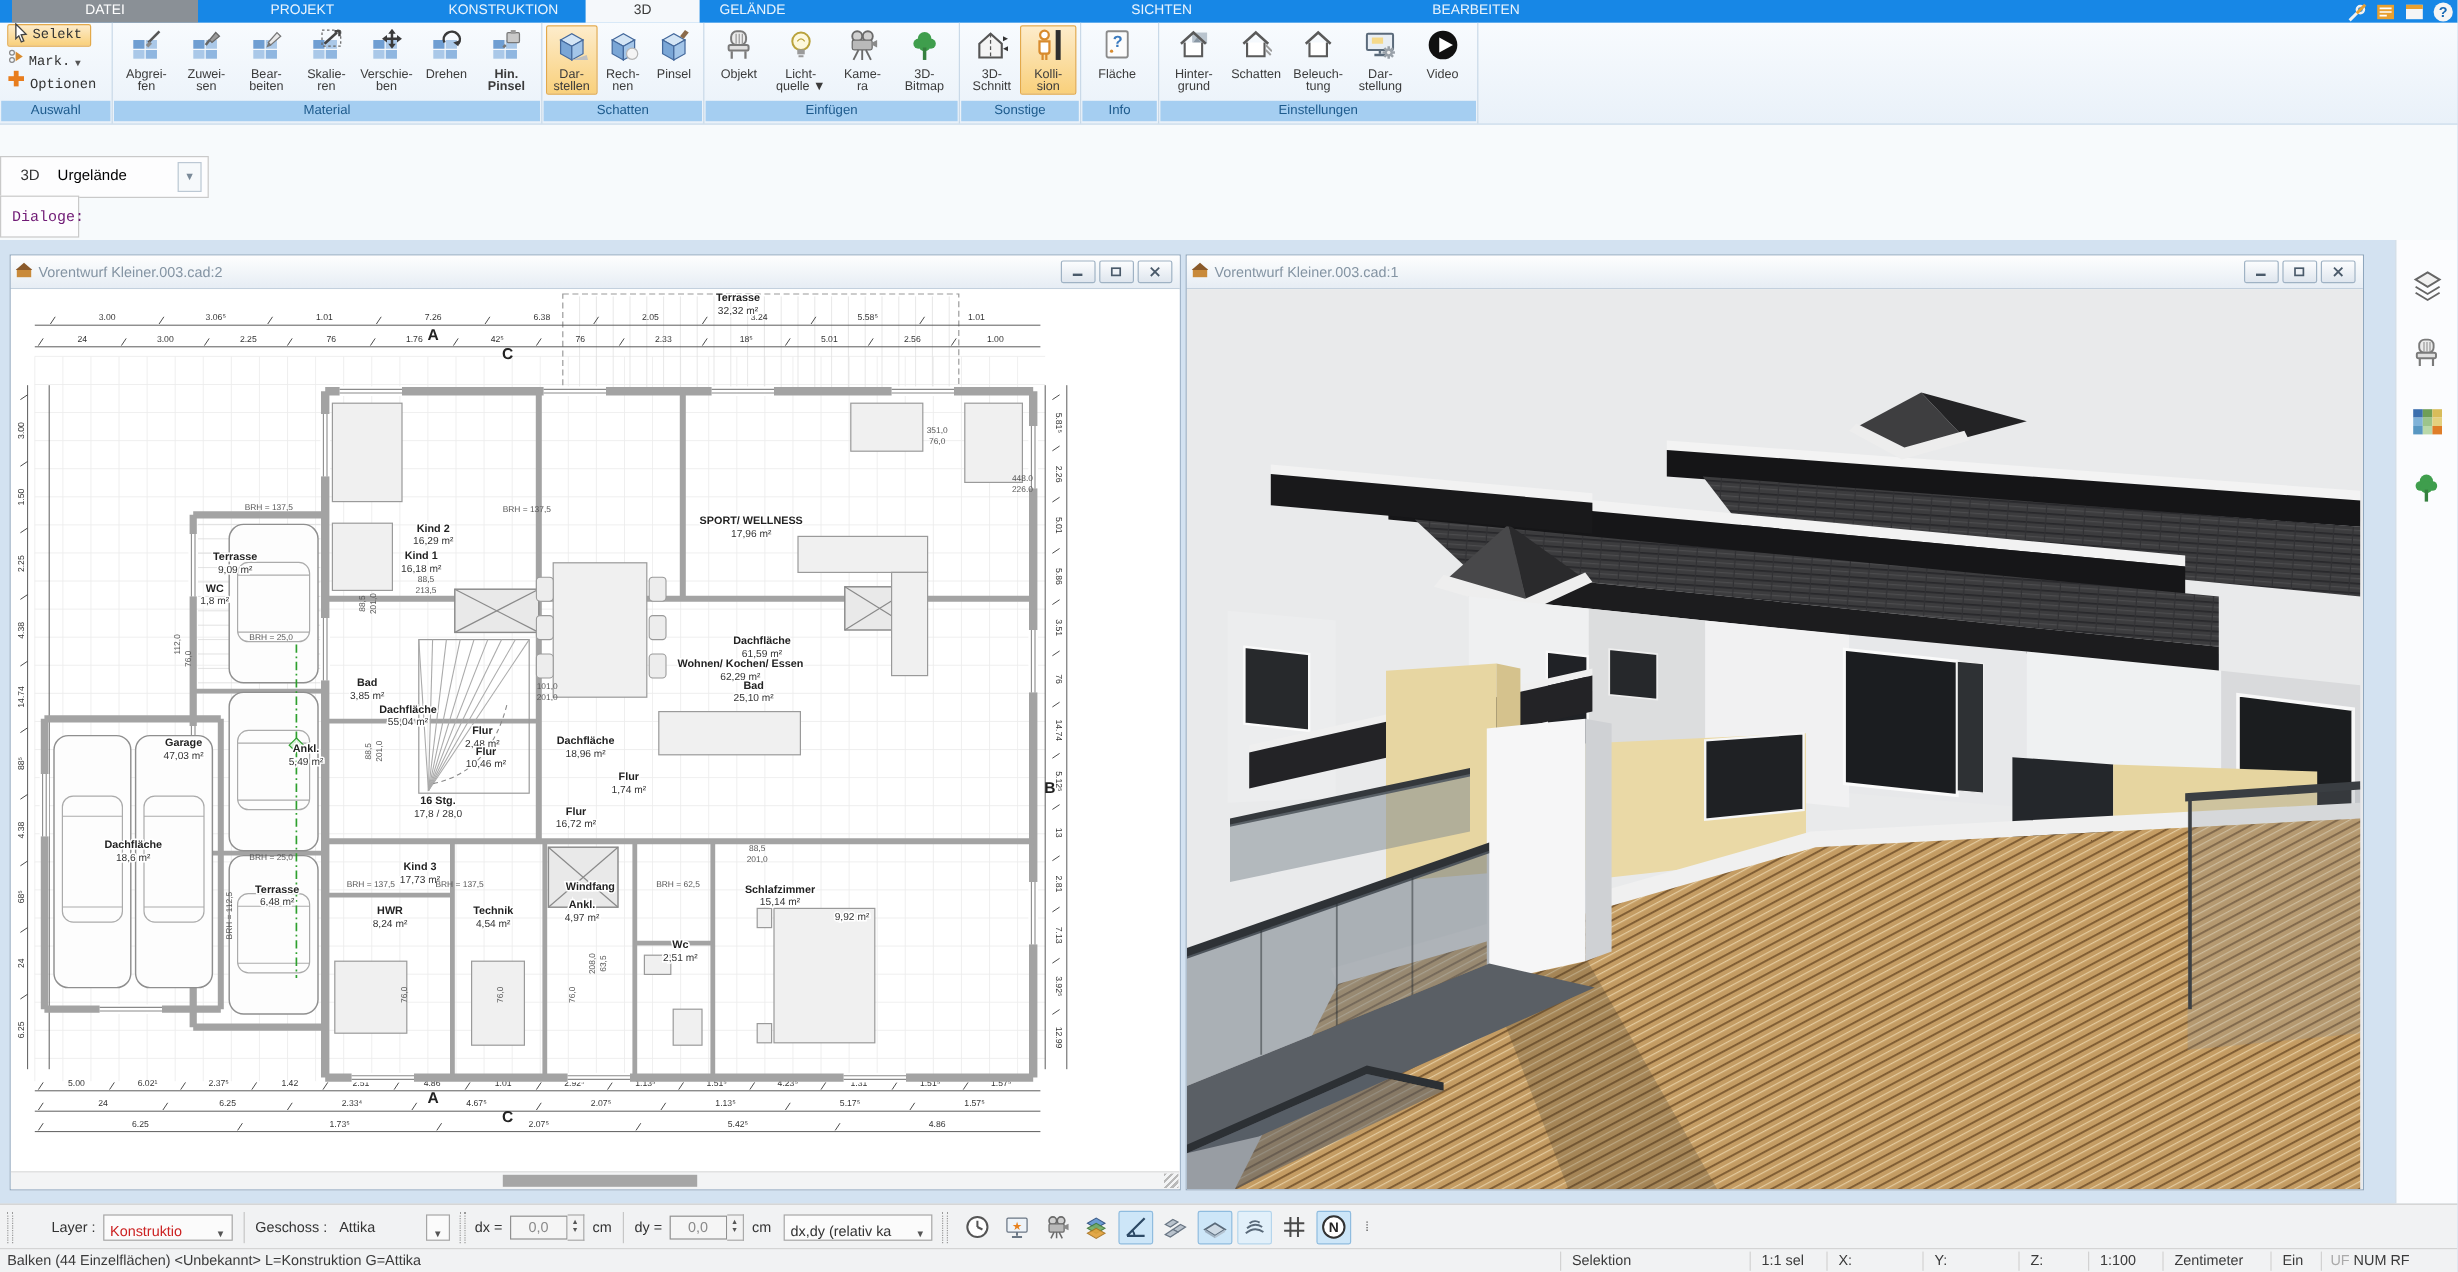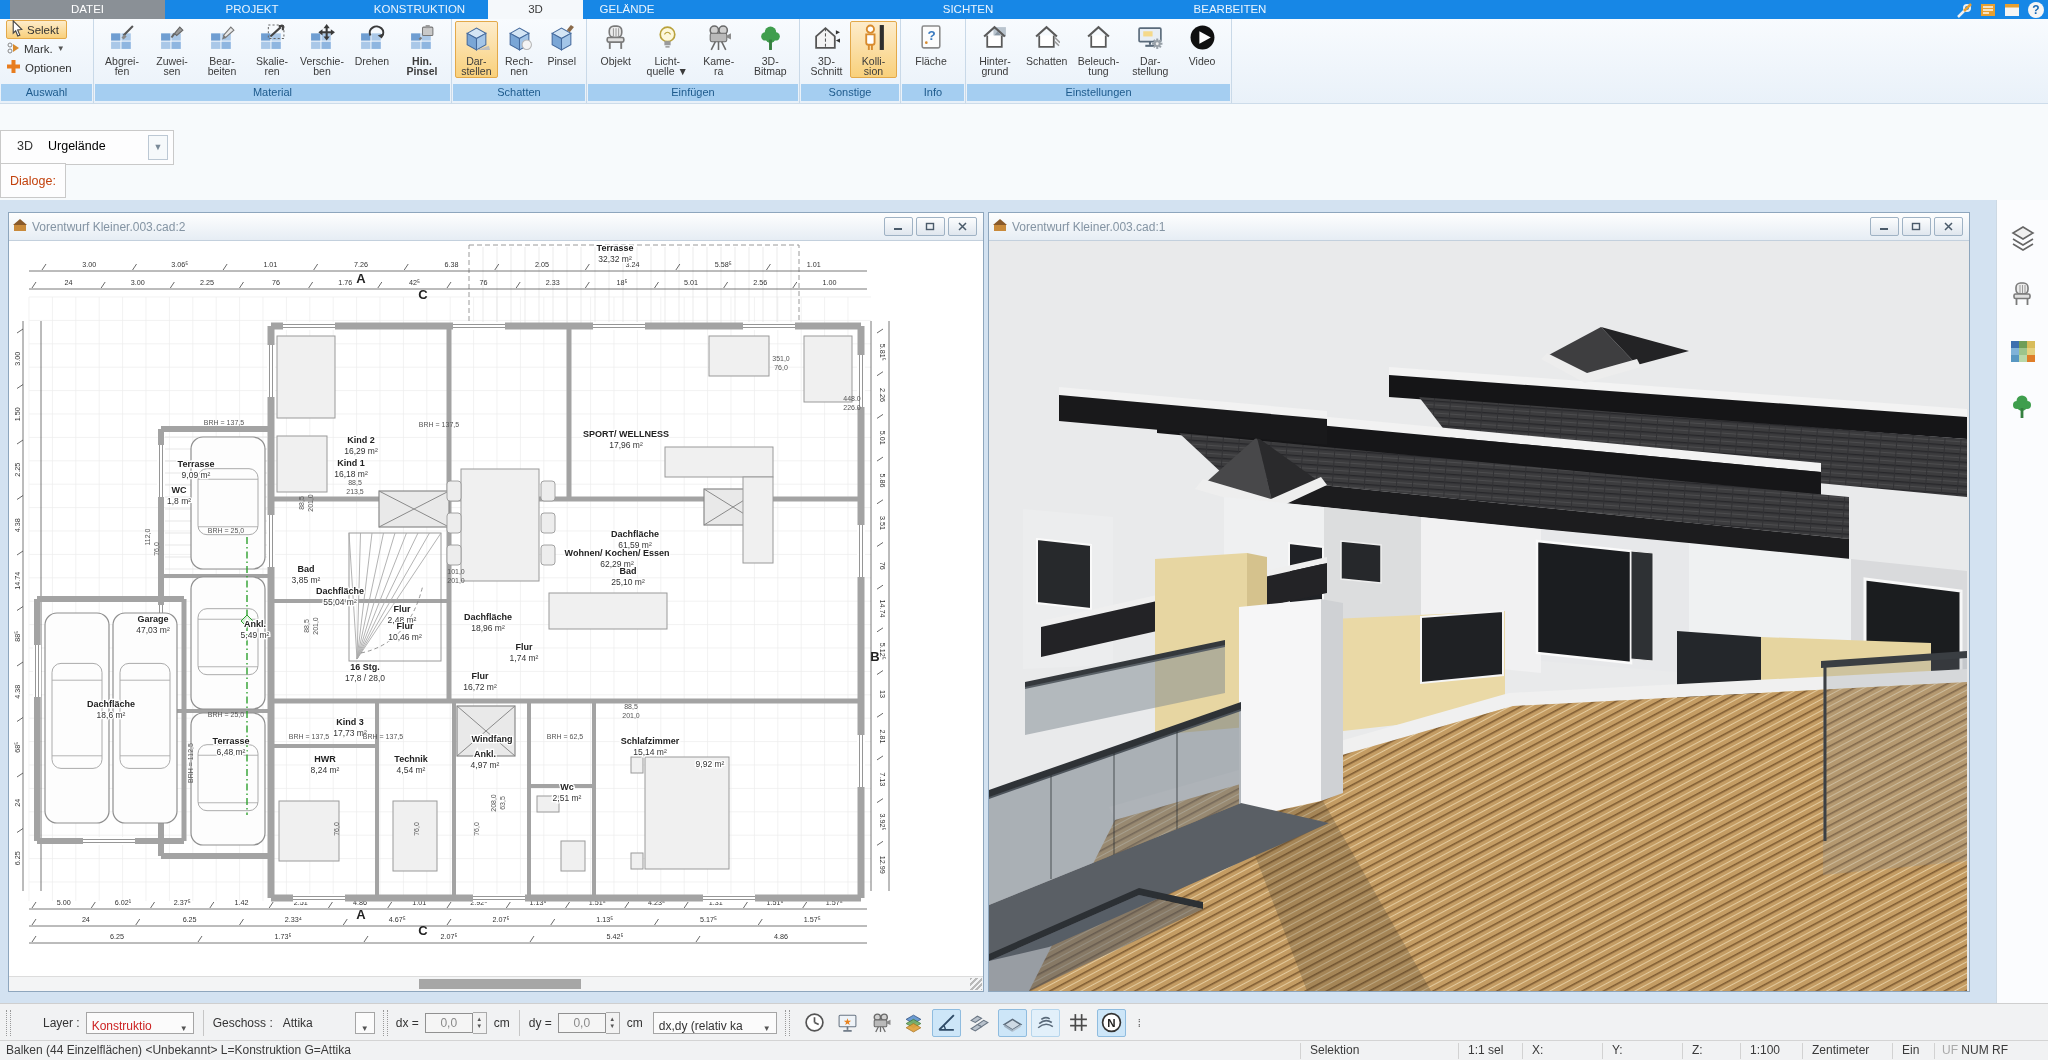--- a/index.html
+++ b/index.html
@@ -19,33 +19,33 @@
           background:linear-gradient(#f8fbfe,#e9f1f9);border-bottom:1px solid #cddcea;display:flex;}
   .rgroup{position:relative;height:84px;border-right:1px solid #c9d9e8;flex:0 0 auto;}
   .rcaption{position:absolute;left:1px;right:1px;bottom:2px;height:17px;background:#a5cef1;
             color:#1d5a8c;font-size:11px;text-align:center;line-height:17px;}
   .rbody{display:flex;align-items:flex-start;padding:2px 3px 0 3px;height:62px;}
   .rbtn{display:flex;flex-direction:column;align-items:center;font-size:10.5px;color:#3b3b3b;
         text-align:center;line-height:10.5px;padding-top:2px;border:1px solid transparent;
         border-radius:2px;white-space:pre-line;}
   .rbtn svg{margin-bottom:3px;flex:0 0 auto;}
   .rbtn.active{background:linear-gradient(#fdeccb,#f9d07b);border-color:#e3a94a;}
-  .srow{display:flex;align-items:center;height:19px;font-size:11.5px;color:#333;padding-left:3px;gap:4px;}
+  .srow{display:flex;align-items:flex-end;height:19px;font-size:11.5px;color:#333;padding-left:3px;gap:4px;font-family:Liberation Mono, monospace;}
   .selekt-chip{display:flex;align-items:center;gap:3px;background:linear-gradient(#fdeccb,#f9d07b);
         border:1px solid #e3a94a;border-radius:2px;padding:0 7px 0 3px;height:17px;}
   .ddarrow{font-size:8px;color:#555;}
   
   .midstrip{position:absolute;top:104px;left:0;right:0;height:96px;background:#f7fafc;border-bottom:1px solid #b9c9d9;}
   .box3d{position:absolute;top:26px;left:0;width:172px;height:33px;background:#fdfdfe;border:1px solid #c9c9c9;}
   .box3d .lbl{position:absolute;left:16px;top:8px;font-size:12.5px;color:#333;}
   .box3d .val{position:absolute;left:47px;top:8px;font-size:12.5px;color:#000000;}
   .box3d .chevbox{position:absolute;right:5px;top:4px;width:18px;height:23px;border:1px solid #bcc8d4;
                   background:#f6f9fb;color:#7a8a98;font-size:9px;text-align:center;line-height:23px;}
   .boxdlg{position:absolute;top:59px;left:0;width:66px;height:35px;background:#fdfdfe;border:1px solid #c9c9c9;
-          font-size:12.5px;color:#c2410c;line-height:35px;padding-left:9px;box-sizing:border-box;}
+          font-size:12.5px;color:#701a75;line-height:35px;padding-left:9px;box-sizing:border-box;font-family:Liberation Mono, monospace;}
   
   .mdi{position:absolute;top:200px;left:0;right:0;height:803px;background:#d3e2f1;}
   .win{position:absolute;top:12px;height:778px;background:#fff;border:1px solid #8ea6bd;}
   .win-left{left:8px;width:974px;}
   .win-right{left:988px;width:980px;}
   .wtitle{height:27px;background:linear-gradient(#fefefe,#e6edf4);border-bottom:1px solid #c3d0dd;
           display:flex;align-items:center;padding:0 4px;color:#8494a3;font-size:12px;gap:5px;}
   .wbtns{margin-left:auto;display:flex;gap:3px;padding-right:2px;}
   .wbtn{width:27px;height:17px;background:linear-gradient(#fcfdfe,#dfe6ee);border:1px solid #9fb2c4;
         border-radius:2px;display:flex;align-items:center;justify-content:center;}

